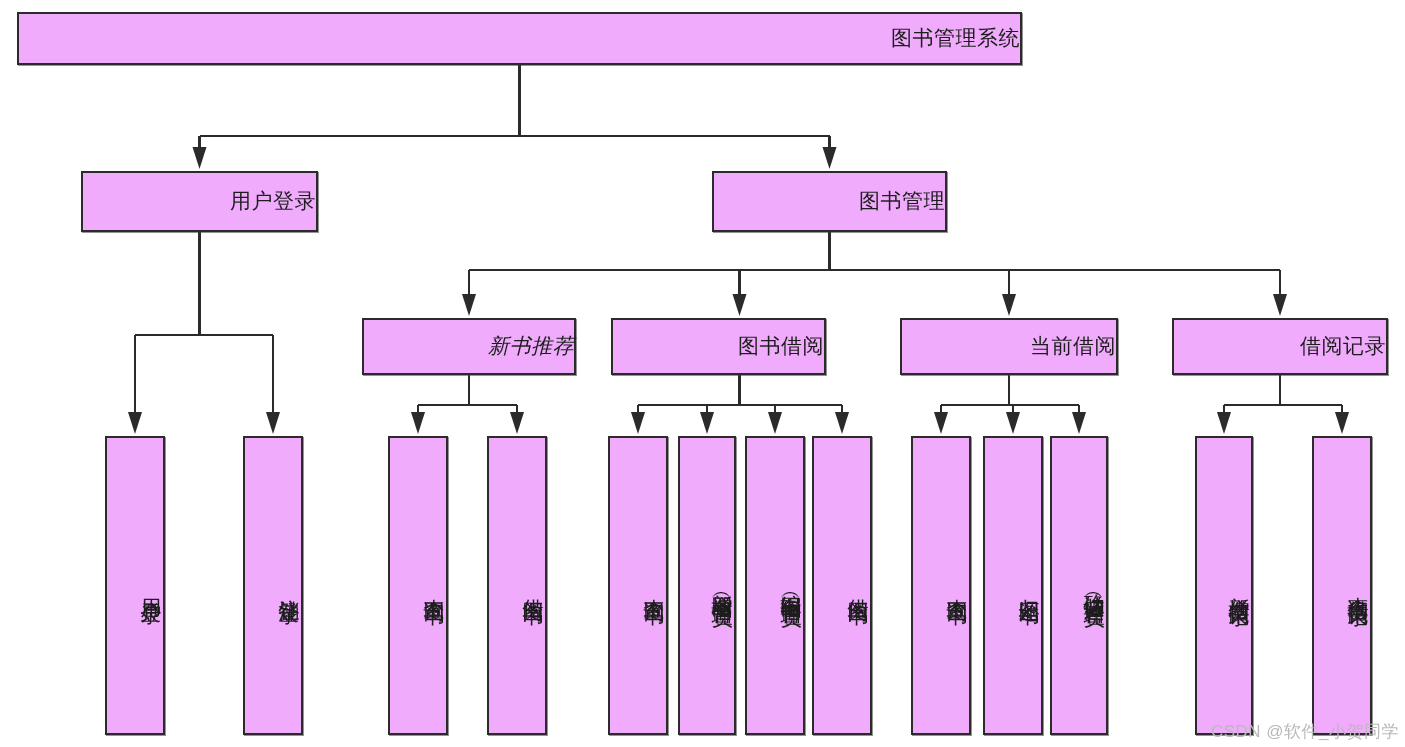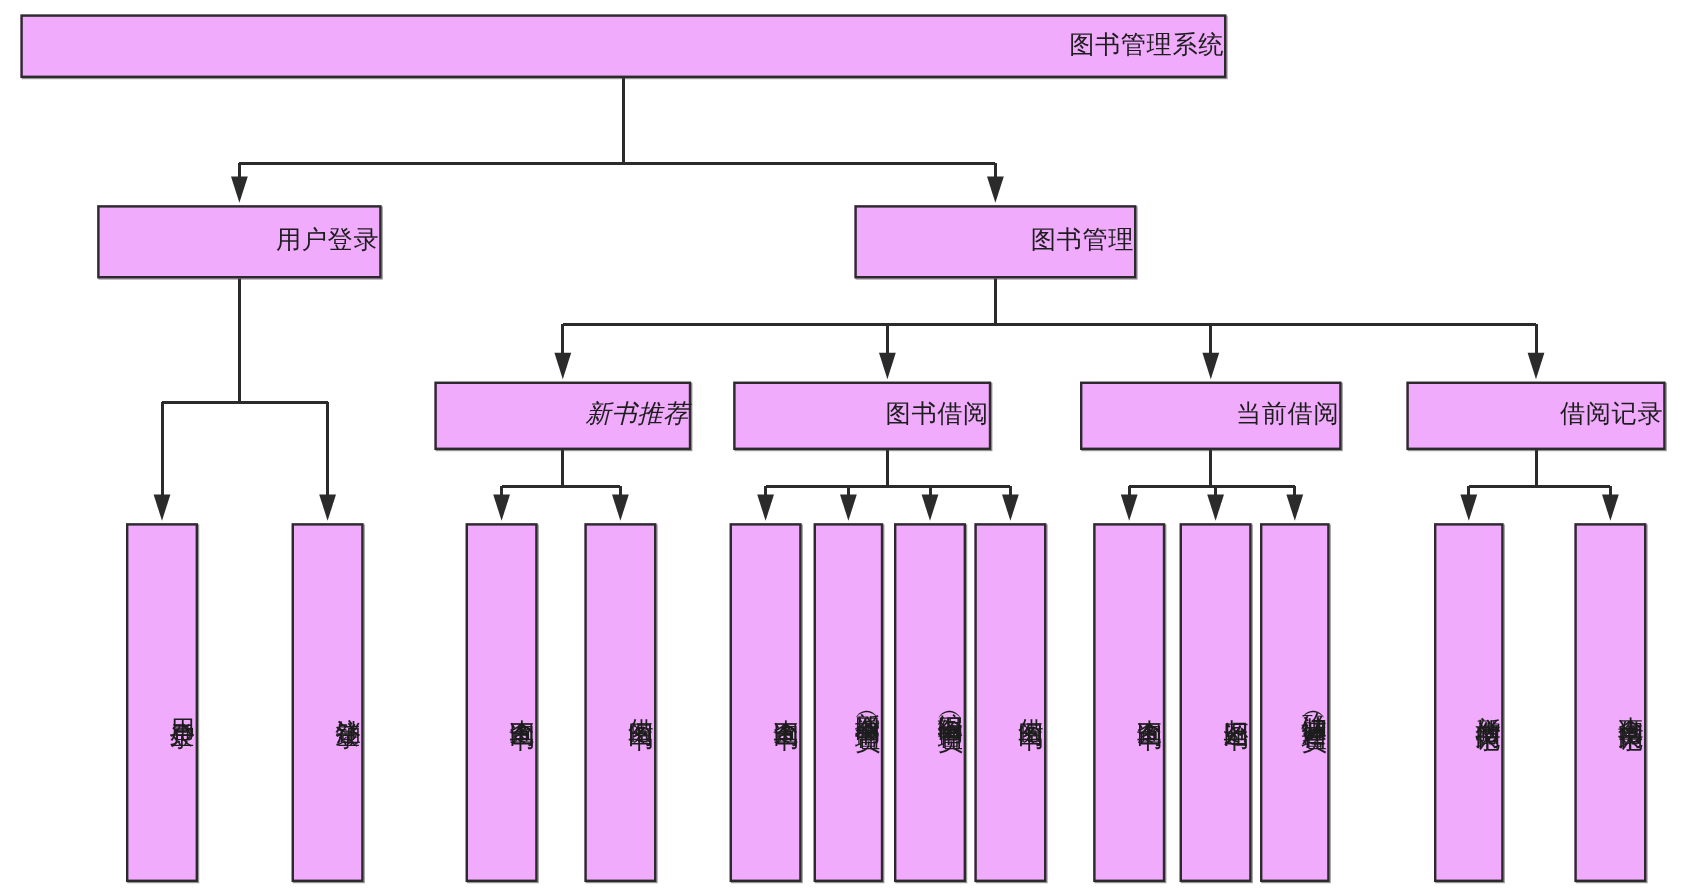--- a/index.html
+++ b/index.html
@@ -164,13 +164,14 @@
       <div class="node-box vertical" style="left: 1050px; top: 436px; width: 58px; height: 299px;">
         <span class="node-label">确认归还（管理员）</span>
       </div>
       <div class="node-box vertical" style="left: 1195px; top: 436px; width: 58px; height: 299px;">
         <span class="node-label">新增借阅记录</span>
       </div>
       <div class="node-box vertical" style="left: 1312px; top: 436px; width: 60px; height: 299px;">
         <span class="node-label">查询借阅记录</span>
       </div>
     </div>
+  <div class="watermark">CSDN @软件_小贺同学</div>
 </div>
 
 </body></html>

